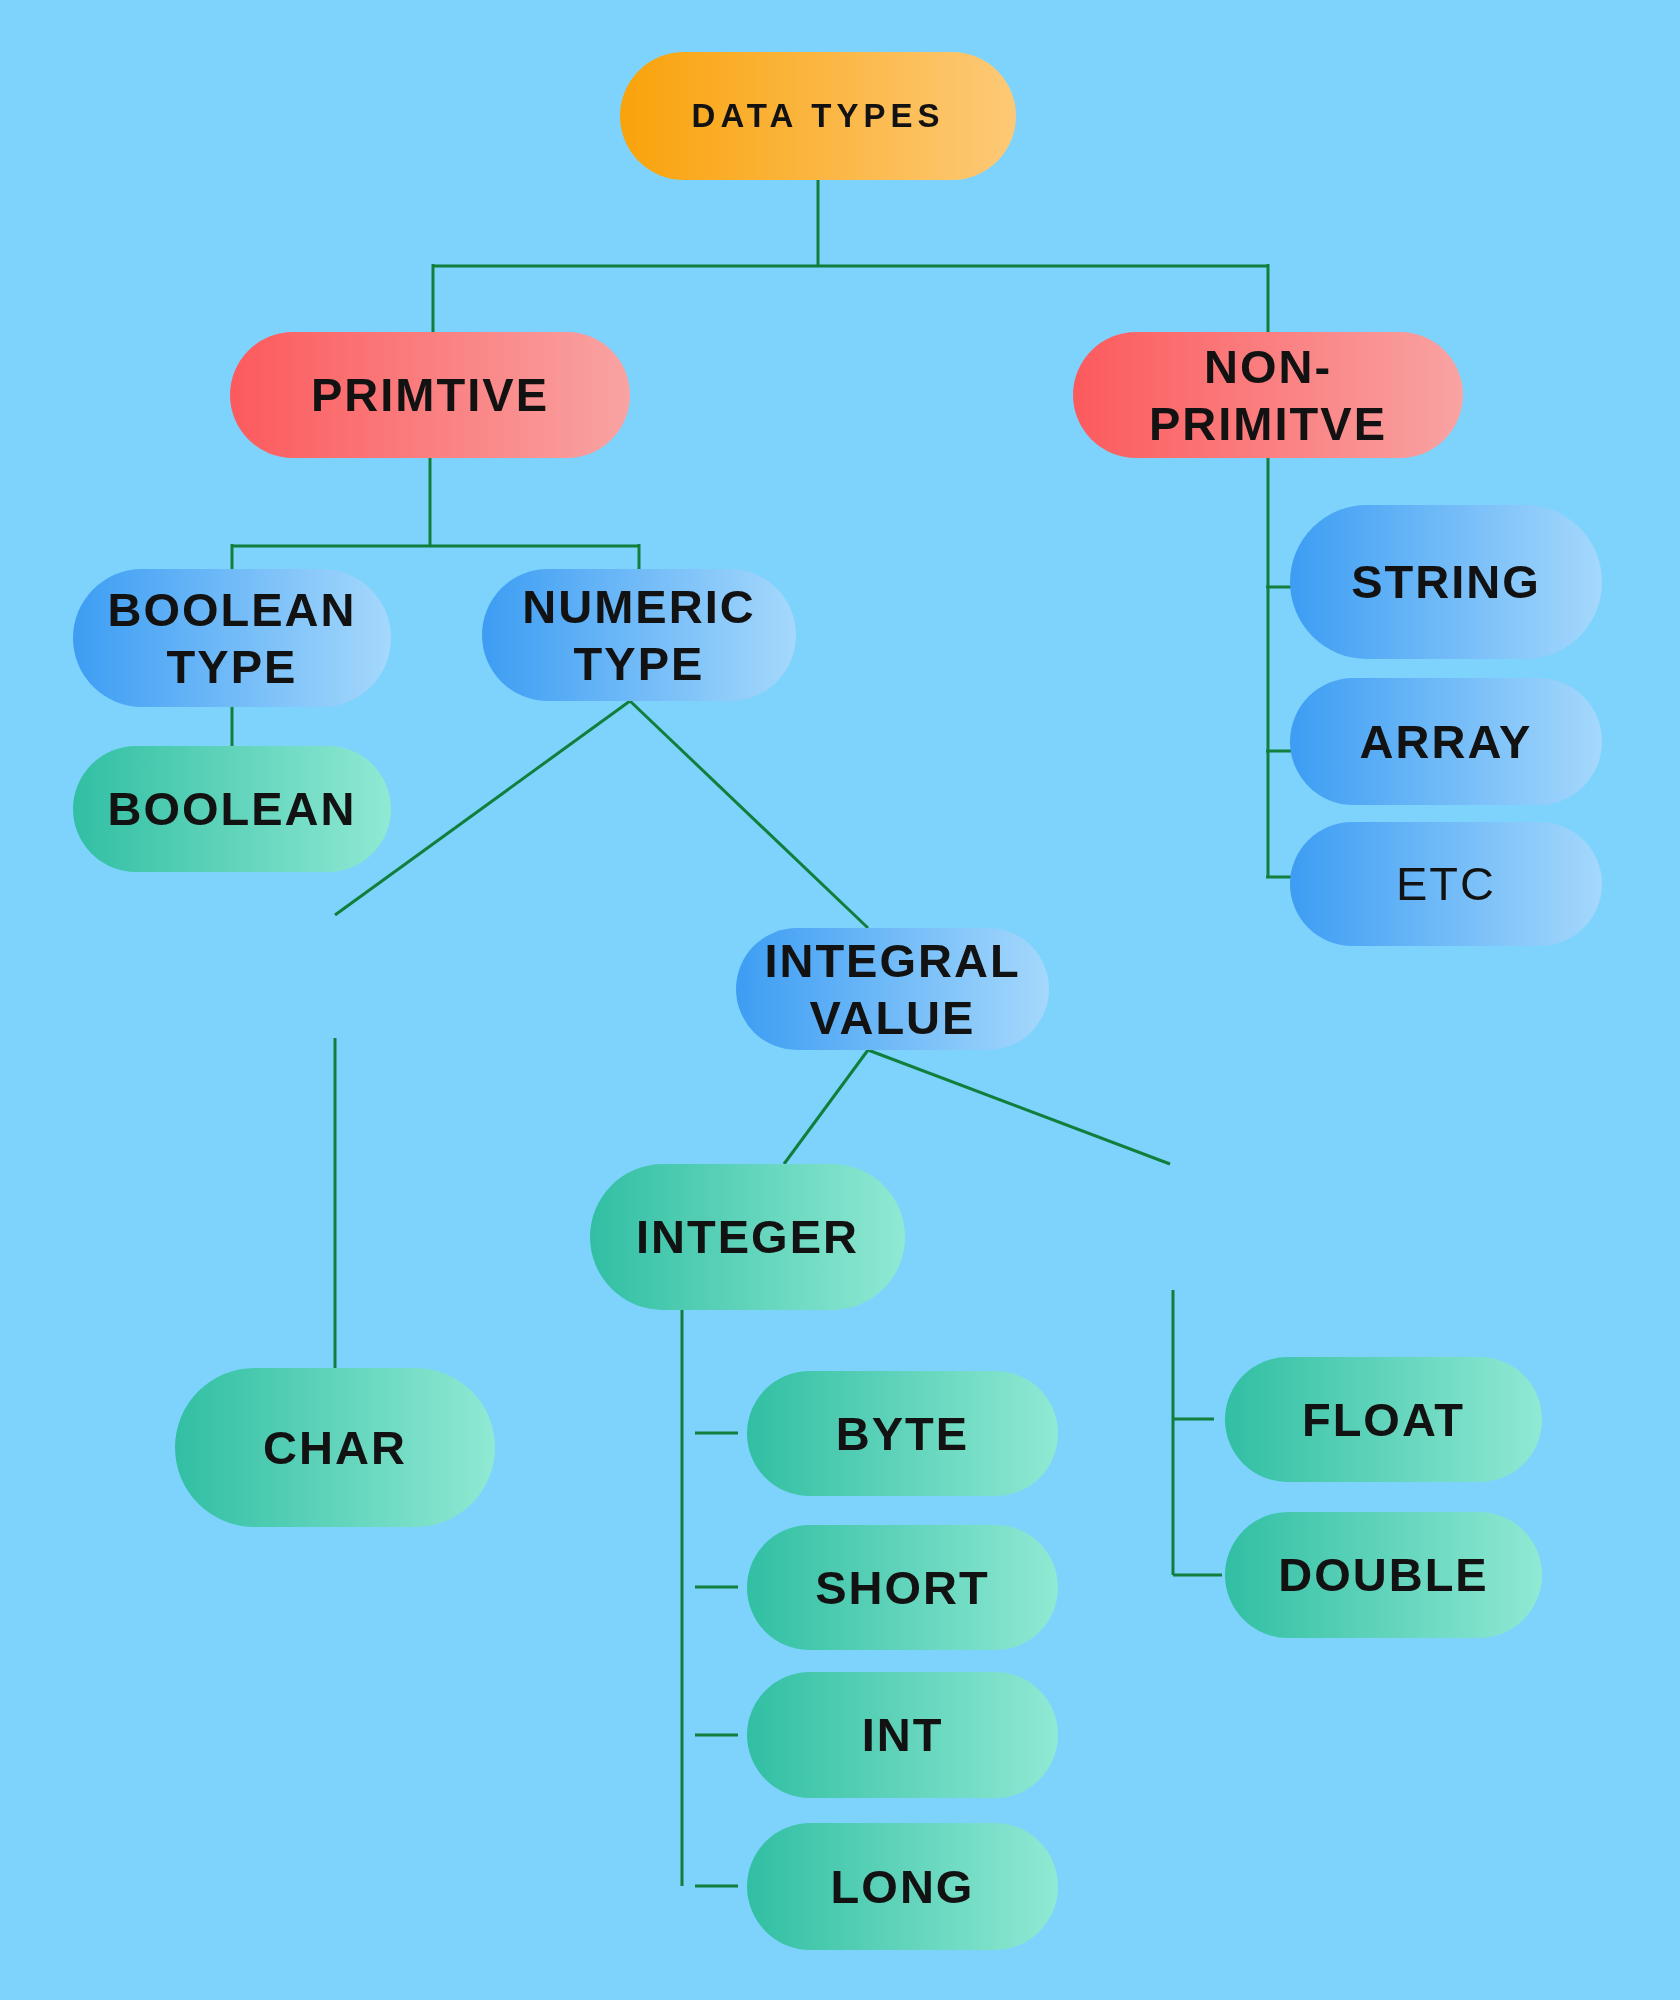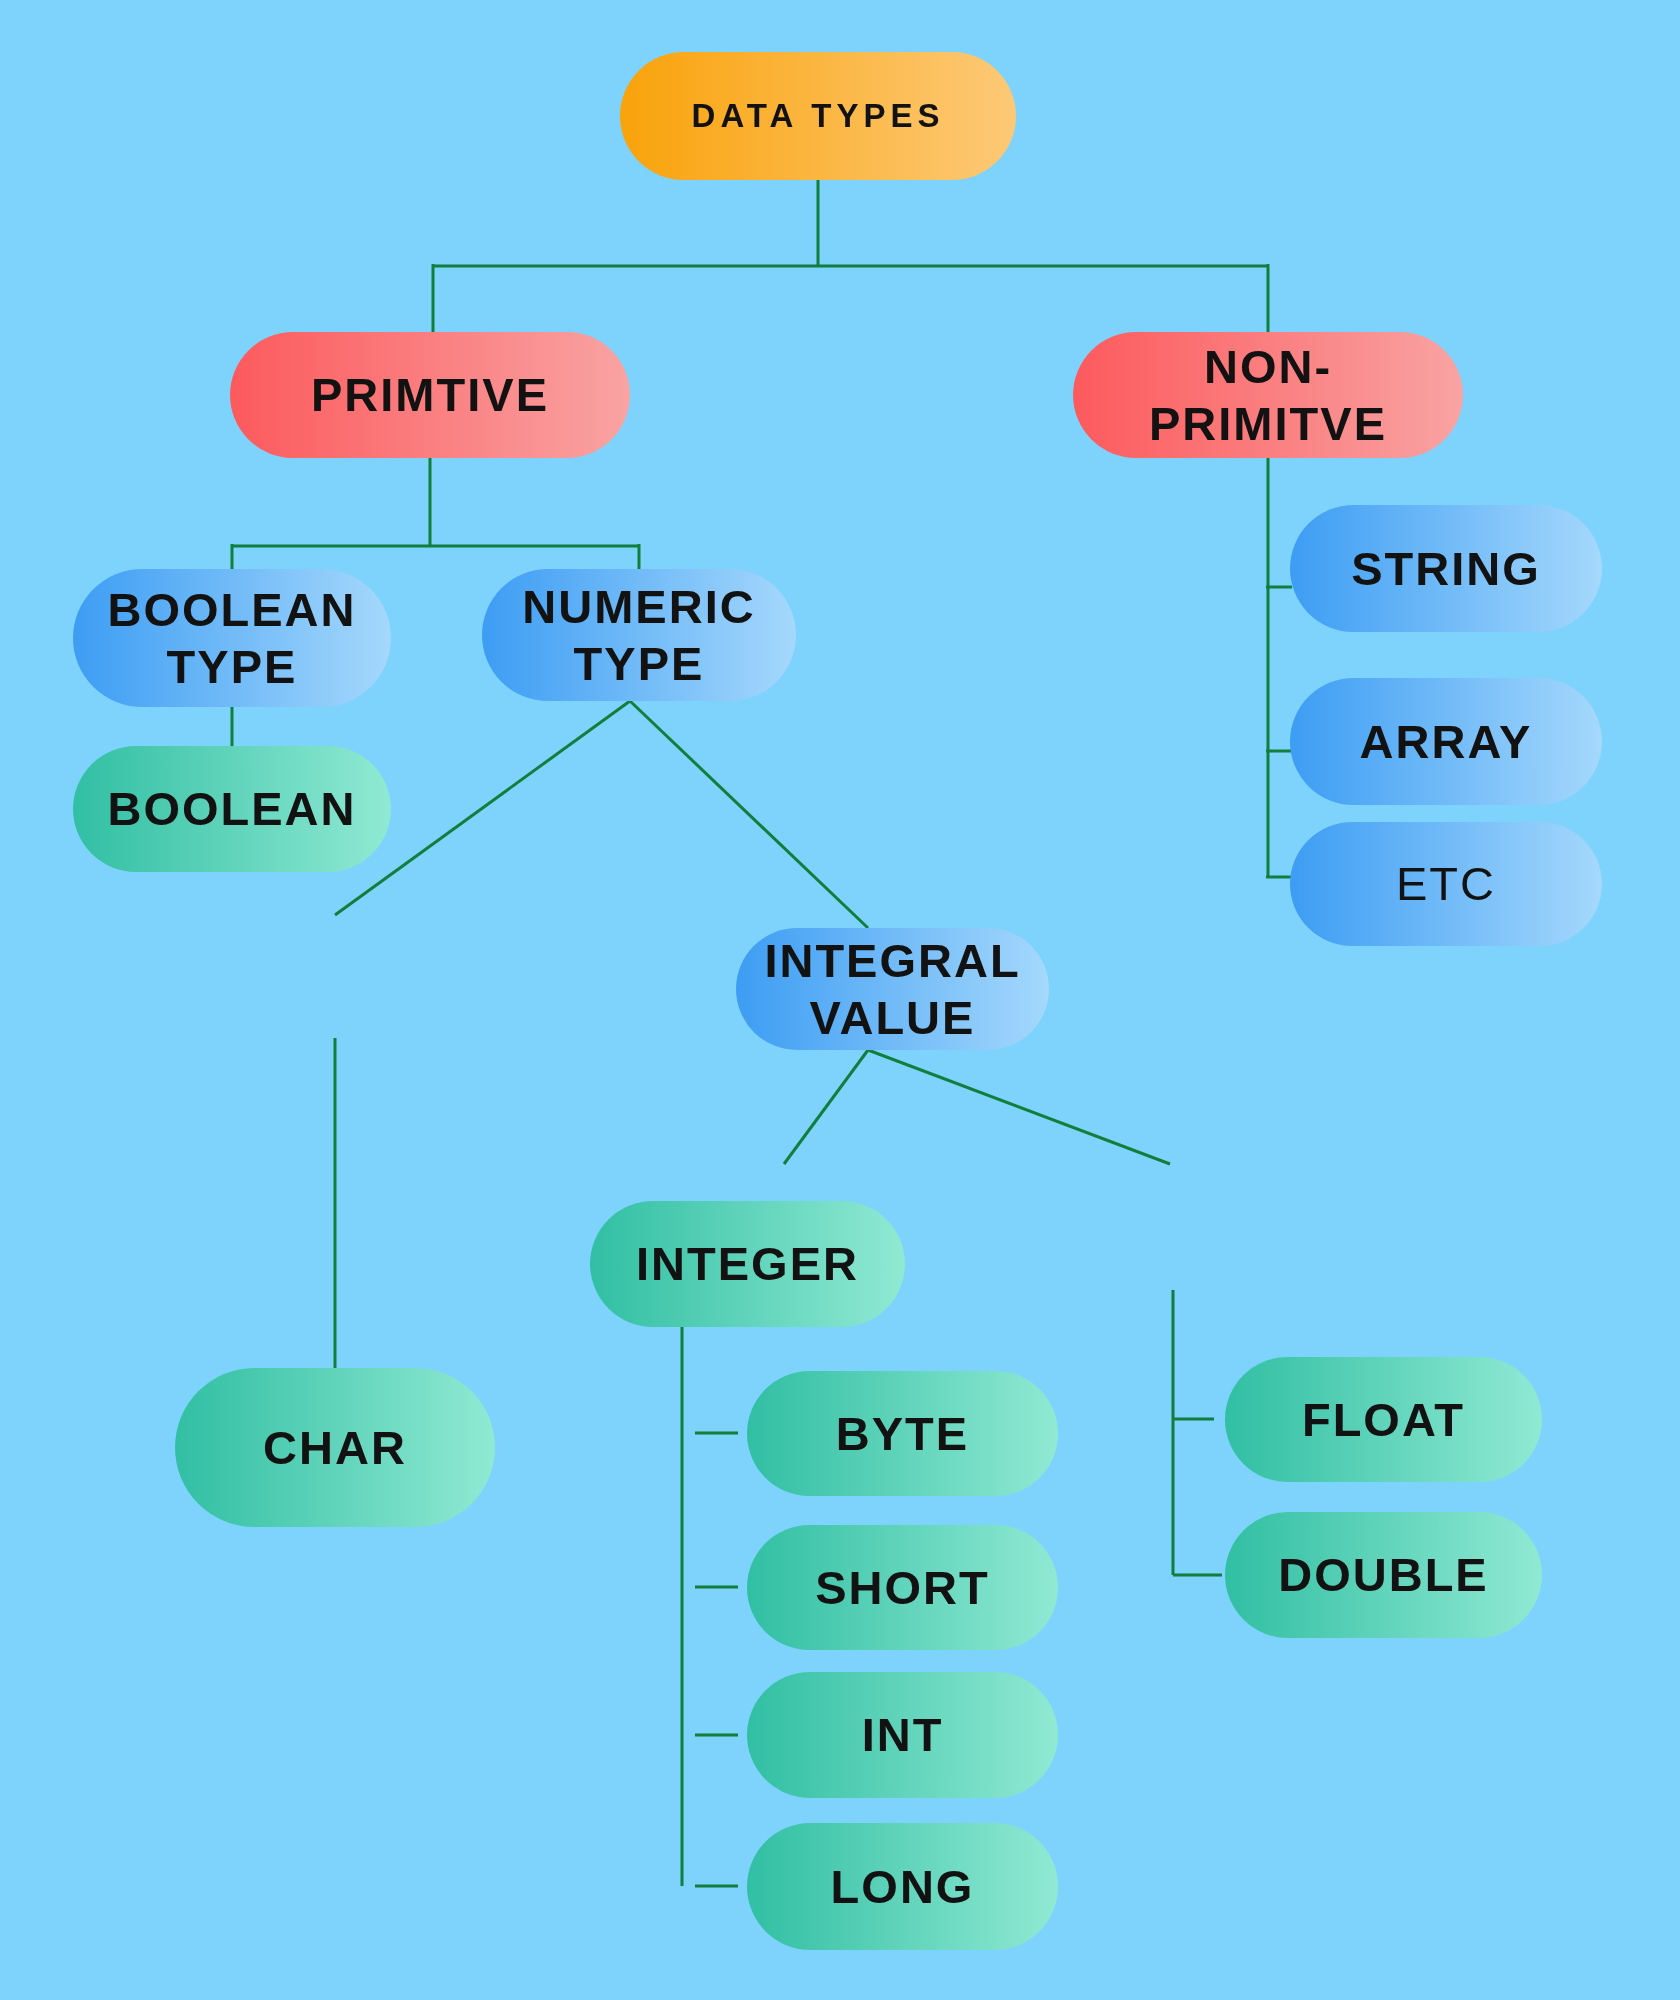--- a/index.html
+++ b/index.html
@@ -81,38 +81,38 @@
   </div>
 
   <div class="node blue" style="left:482px;top:569px;width:314px;height:132px;">
     <span>NUMERIC TYPE</span>
   </div>
 
   <div class="node teal" style="left:73px;top:746px;width:318px;height:126px;">
     <span>BOOLEAN</span>
   </div>
 
-  <div class="node blue" style="left:1290px;top:505px;width:312px;height:127px;">
+  <div class="node blue" style="left:1290px;top:505px;width:312px;height:154px;">
     <span>STRING</span>
   </div>
 
   <div class="node blue" style="left:1290px;top:678px;width:312px;height:127px;">
     <span>ARRAY</span>
   </div>
 
   <div class="node blue w-regular" style="left:1290px;top:822px;width:312px;height:124px;">
     <span>ETC</span>
   </div>
 
 
   <div class="node blue" style="left:736px;top:928px;width:313px;height:122px;">
     <span>INTEGRAL VALUE</span>
   </div>
 
-  <div class="node teal" style="left:590px;top:1164px;width:315px;height:126px;margin-top:37px;">
+  <div class="node teal" style="left:590px;top:1164px;width:315px;height:146px;">
     <span>INTEGER</span>
   </div>
 
 
   <div class="node teal w-semibold" style="left:175px;top:1368px;width:320px;height:159px;">
     <span>CHAR</span>
   </div>
 
   <div class="node teal" style="left:747px;top:1371px;width:311px;height:125px;">
     <span>BYTE</span>

